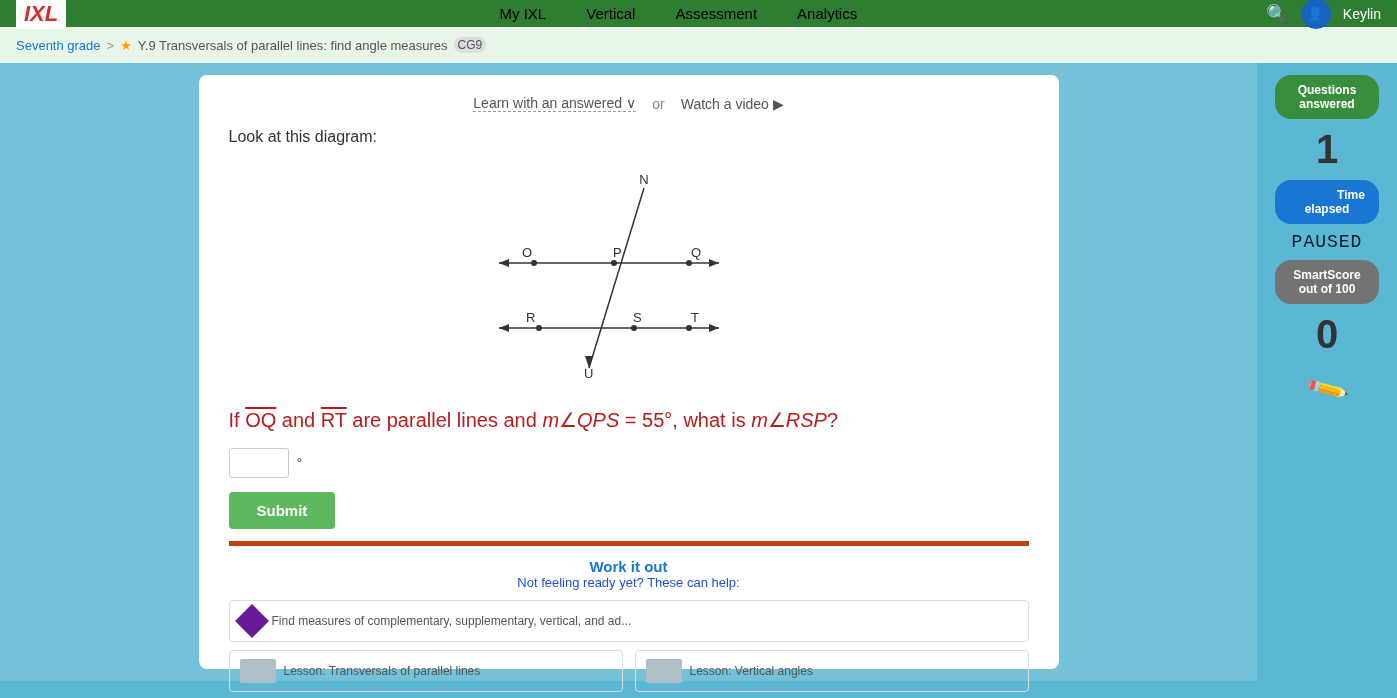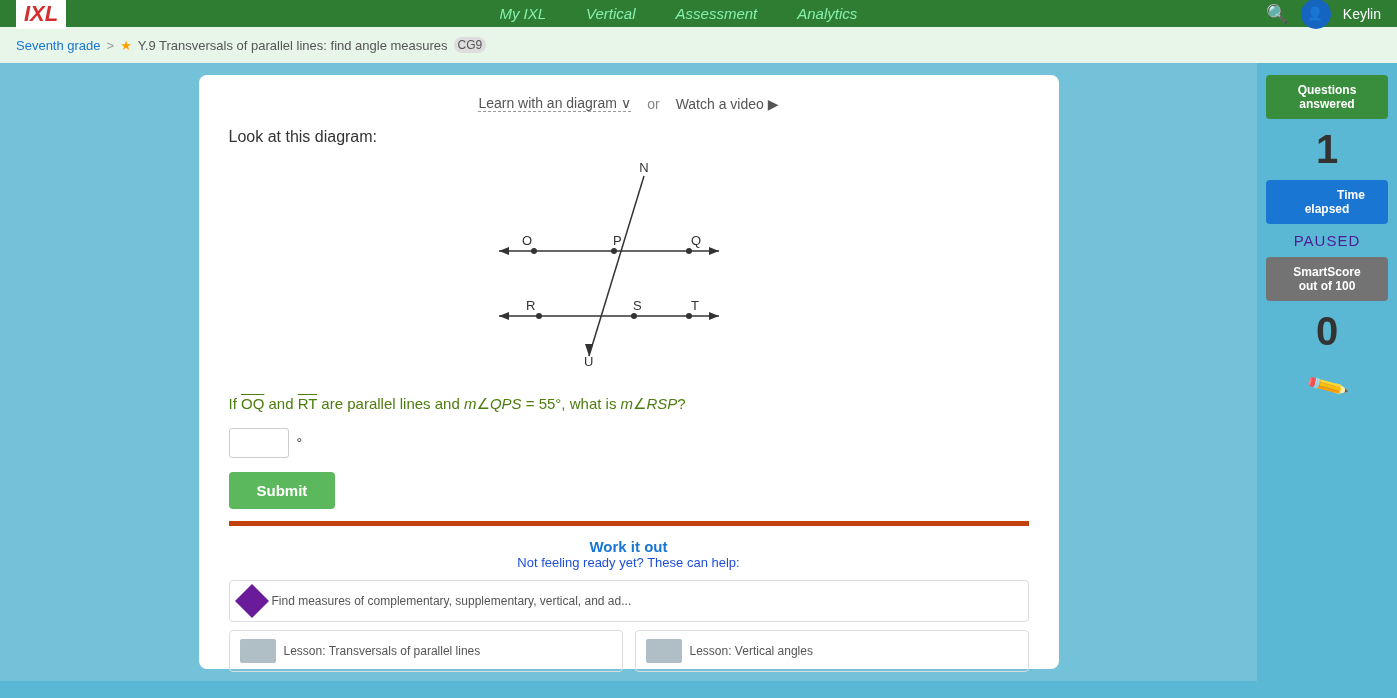--- a/index.html
+++ b/index.html
@@ -24,26 +24,25 @@
       margin-right: 24px;
       font-style: italic;
     }
     .nav-links {
       display: flex;
       gap: 24px;
       flex: 1;
       justify-content: center;
     }
     .nav-link {
-      color: #86efac;
+      color: #000000;
       font-size: 15px;
       cursor: pointer;
       text-decoration: none;
       padding: 4px 8px;
-      font-style: italic;
     }
     .header-right {
       display: flex;
       align-items: center;
       gap: 12px;
     }
     .search-icon-btn {
       color: white;
       font-size: 18px;
       cursor: pointer;
@@ -128,32 +127,32 @@
       cursor: pointer;
       display: flex;
       align-items: center;
       gap: 4px;
     }
 
     
     .diagram-title {
       font-size: 16px;
       color: #333;
-      margin-bottom: 0;
+      margin-bottom: 12px;
     }
 
     .diagram-svg {
       display: block;
       margin: 0 auto;
     }
 
     
     .question-text {
-      font-size: 15px;
-      color: #4d7c0f;
+      font-size: 20px;
+      color: #b91c1c;
       margin: 16px 0 12px 0;
       line-height: 1.6;
     }
     .overline { text-decoration: overline; }
 
     
     .answer-row {
       display: flex;
       align-items: center;
       gap: 8px;
@@ -235,43 +234,44 @@
     
     .sidebar {
       width: 140px;
       display: flex;
       flex-direction: column;
       align-items: center;
       padding: 12px 8px;
       gap: 8px;
     }
     .sidebar-btn {
-      width: 122px;
+      width: 104px;
       padding: 8px 6px;
-      border-radius: 4px;
+      border-radius: 16px;
       text-align: center;
       font-size: 12px;
       font-weight: bold;
       cursor: pointer;
       border: none;
       color: white;
     }
     .btn-green { background: #388e3c; }
     .btn-blue { background: #1976d2; }
     .btn-orange { background: #737373; }
 
     .sidebar-number {
       font-size: 40px;
       font-weight: bold;
       color: #333;
     }
     .sidebar-paused {
-      font-size: 15px;
-      color: #4c1d95;
+      font-size: 18px;
+      color: #0f172a;
       letter-spacing: 1px;
+      font-family: Liberation Mono, monospace;
     }
     .pencil-icon {
       color: #1976d2;
       font-size: 28px;
       margin-top: 8px;
       transform: rotate(-30deg);
       display: inline-block;
     }
     .sidebar-score-0 {
       font-size: 40px;
@@ -306,21 +306,21 @@
 </div>
 
 <div class="main-area">
 
   <div class="content-area">
     <div class="question-card">
 
       
       <div class="example-bar">
         <span class="example-link">
-          <span>Learn with an diagram</span>
+          <span>Learn with an answered</span>
           <span>∨</span>
         </span>
         <span class="or-text">or</span>
         <span class="video-link">
           <span>Watch a video</span>
           <span>▶</span>
         </span>
       </div>
 
       

